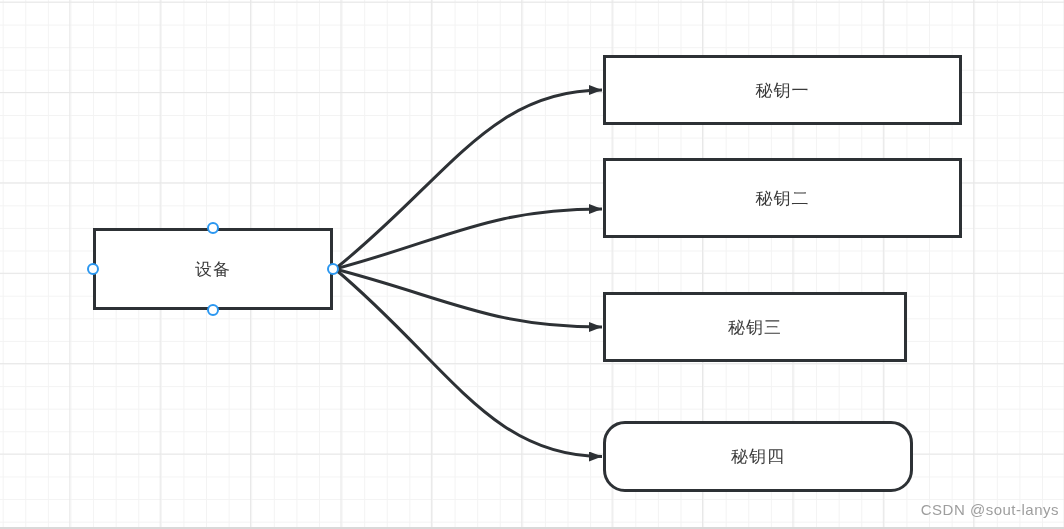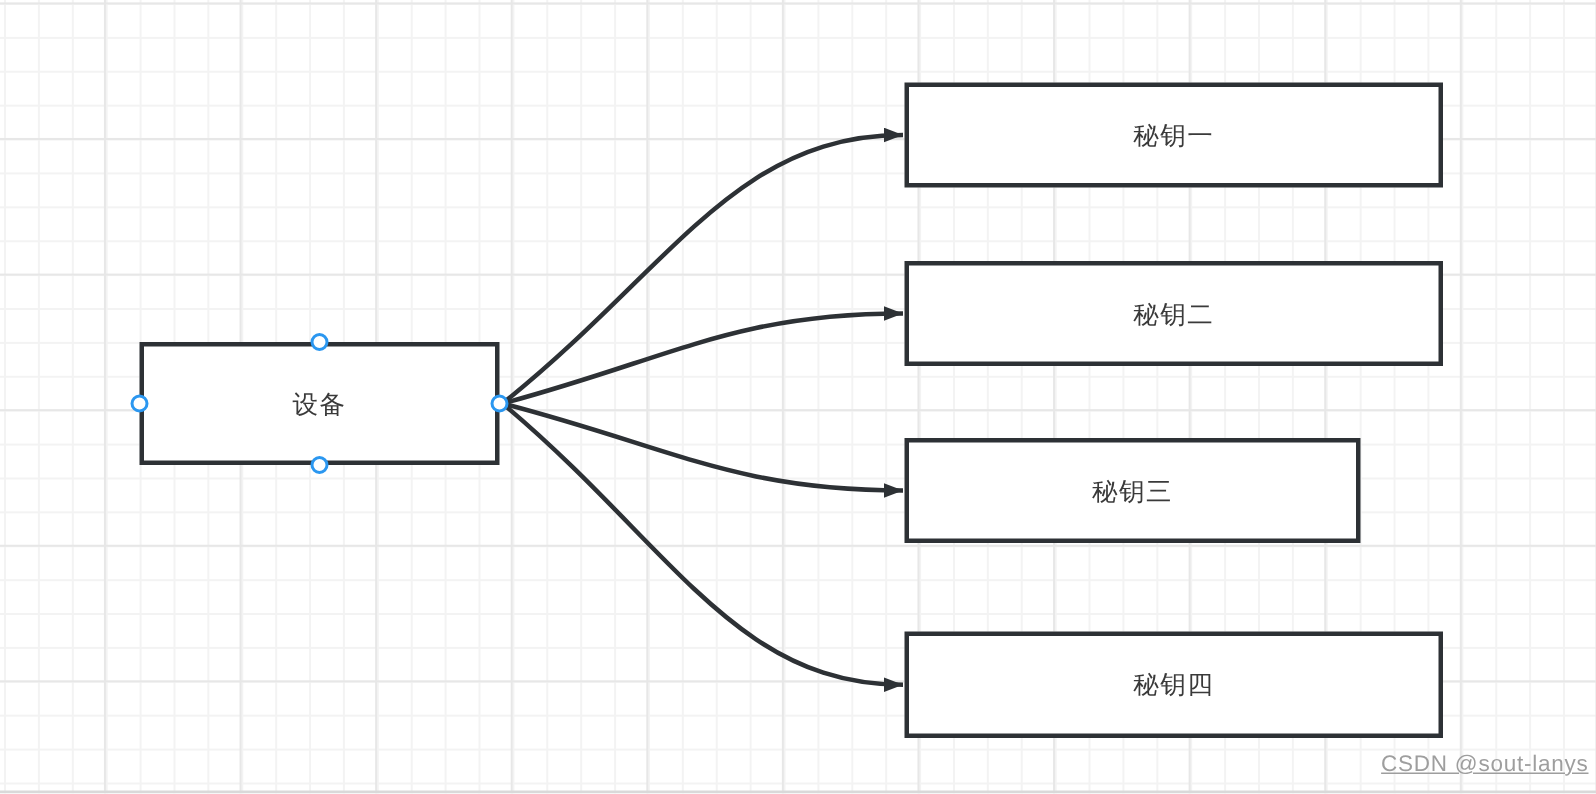--- a/index.html
+++ b/index.html
@@ -70,21 +70,20 @@
     width: 100%; height: 2px;
     background: var(--edge-line);
   }
   .watermark {
     position: absolute;
     right: 5px; bottom: 11px;
     font-size: 15px;
     color: var(--watermark);
     letter-spacing: 0.5px;
     user-select: none;
-    text-decoration: underline;
   }
 </style>
 </head>
 <body>
 
 <div class="canvas">
 
   <svg id="edge-layer" xmlns="http://www.w3.org/2000/svg">
     <defs>
       <marker id="arrowhead" markerUnits="userSpaceOnUse" markerWidth="16" markerHeight="12" refX="13" refY="5" orient="auto">
@@ -98,29 +97,29 @@
     </svg>
 
   <div class="node" style="left: 603px; top: 55px; width: 359px; height: 70px;">
     <span class="label">秘钥一</span>
   </div>
 
   <div class="node" style="left: 93px; top: 228px; width: 240px; height: 82px;">
     <span class="label">设备</span>
   </div>
 
-  <div class="node" style="left: 603px; top: 174px; width: 359px; height: 70px;">
+  <div class="node" style="left: 603px; top: 158px; width: 359px; height: 80px;">
     <span class="label">秘钥二</span>
   </div>
 
   <div class="node" style="left: 603px; top: 292px; width: 304px; height: 70px;">
     <span class="label">秘钥三</span>
   </div>
 
-  <div class="node" style="left: 603px; top: 421px; width: 359px; height: 71px;">
+  <div class="node" style="left: 603px; top: 421px; width: 310px; height: 71px; border-radius: 22px;">
     <span class="label">秘钥四</span>
   </div>
 
   <div class="handle" style="left: 213px; top: 228px;"></div>
   <div class="handle" style="left: 333px; top: 269px;"></div>
   <div class="handle" style="left: 213px; top: 310px;"></div>
   <div class="handle" style="left: 93px; top: 269px;"></div>
 
   <div class="bottom-edge"></div>
 

